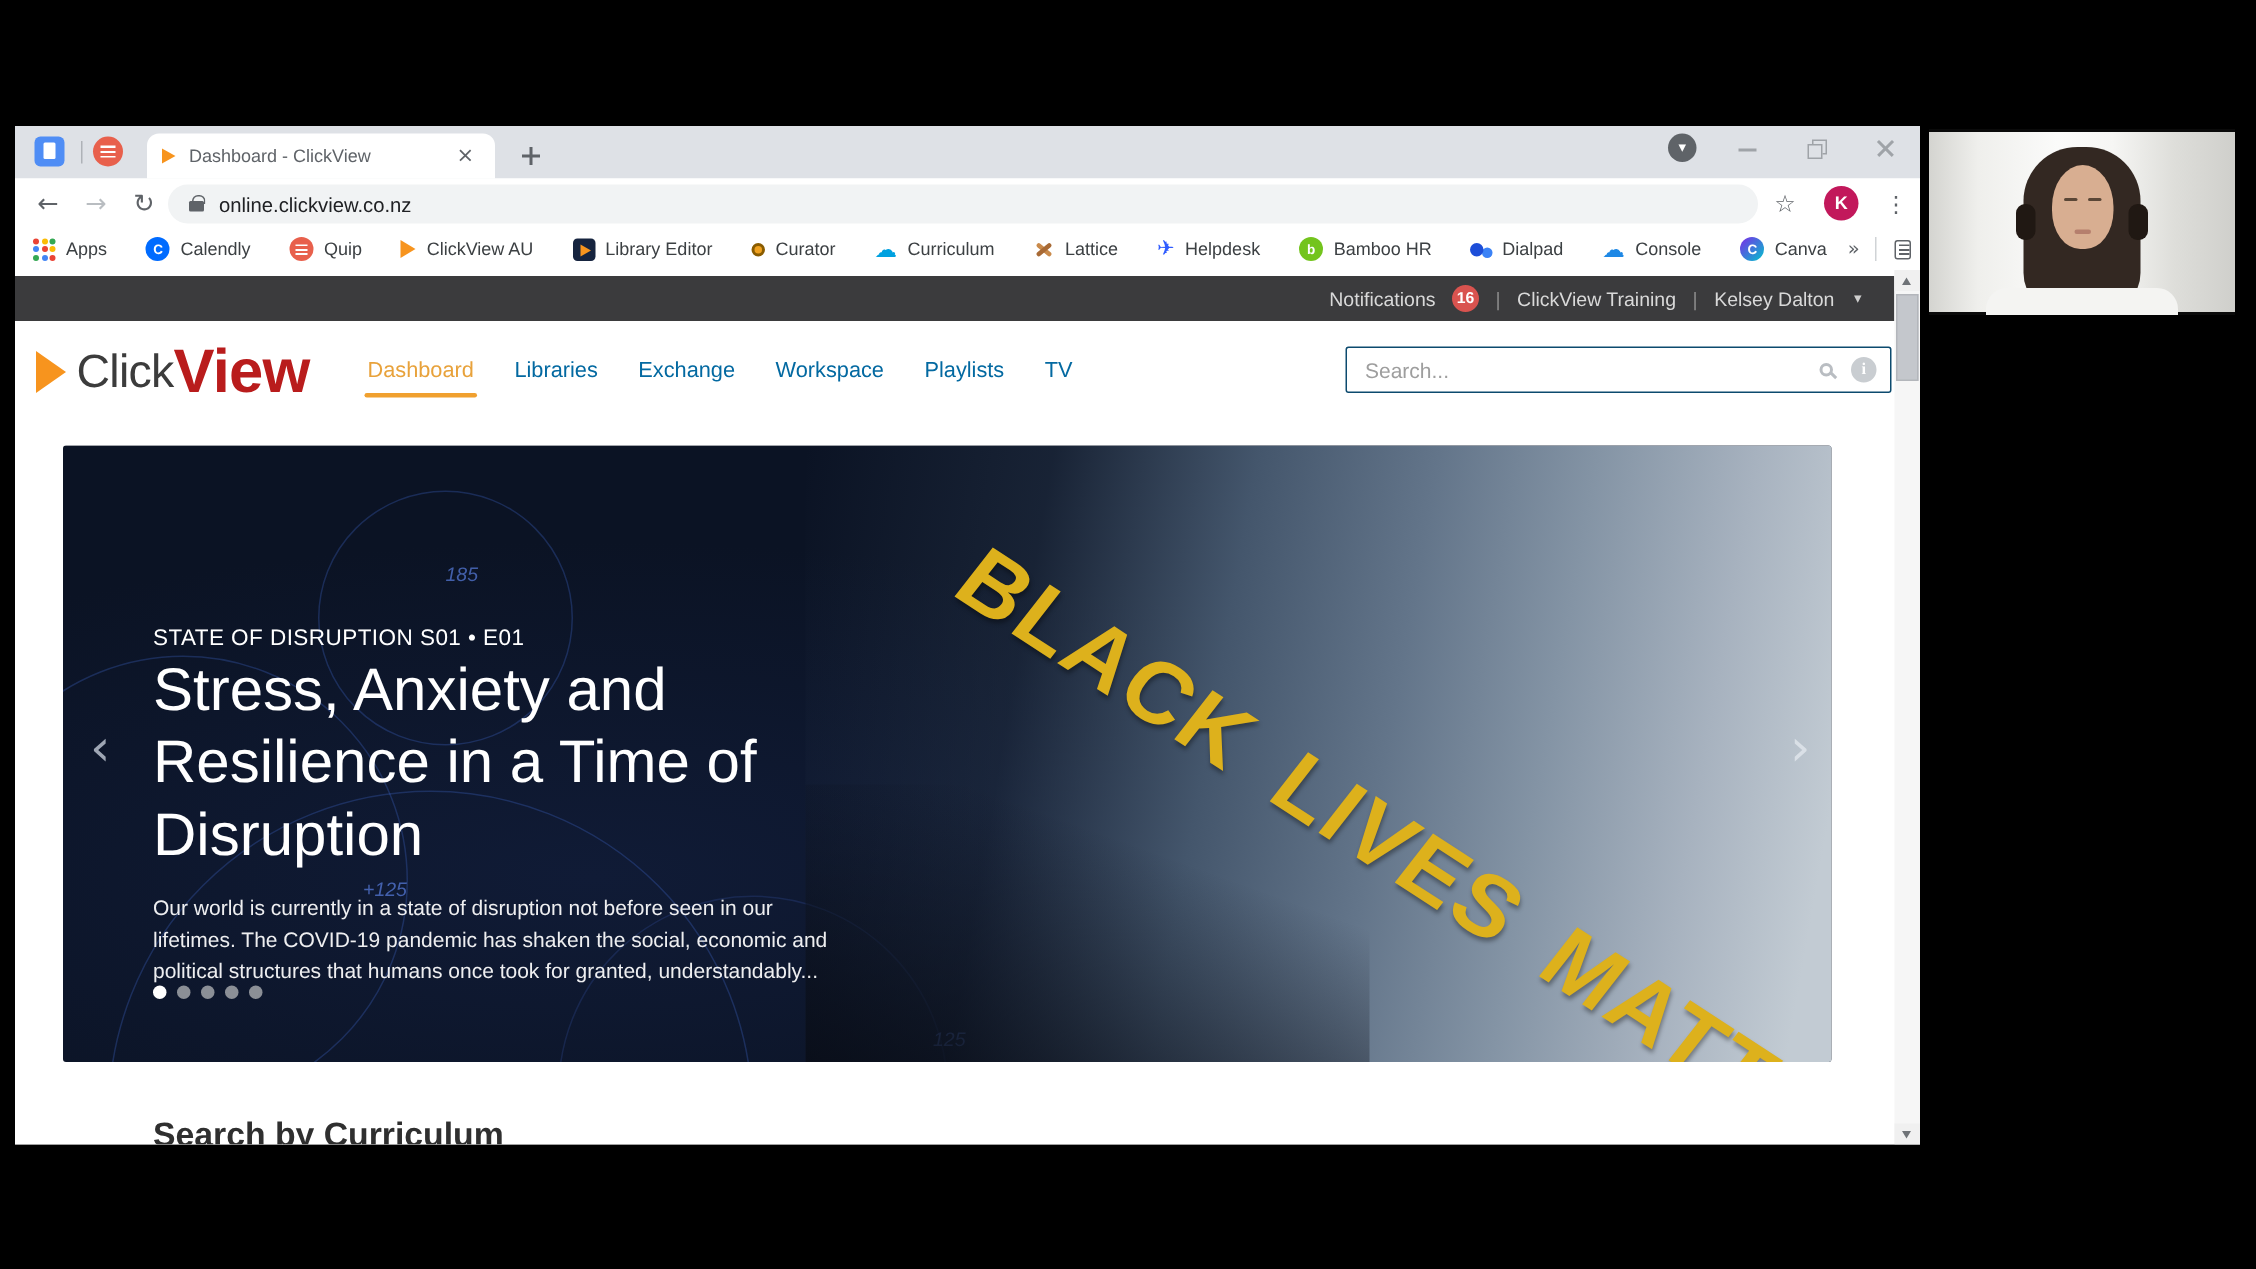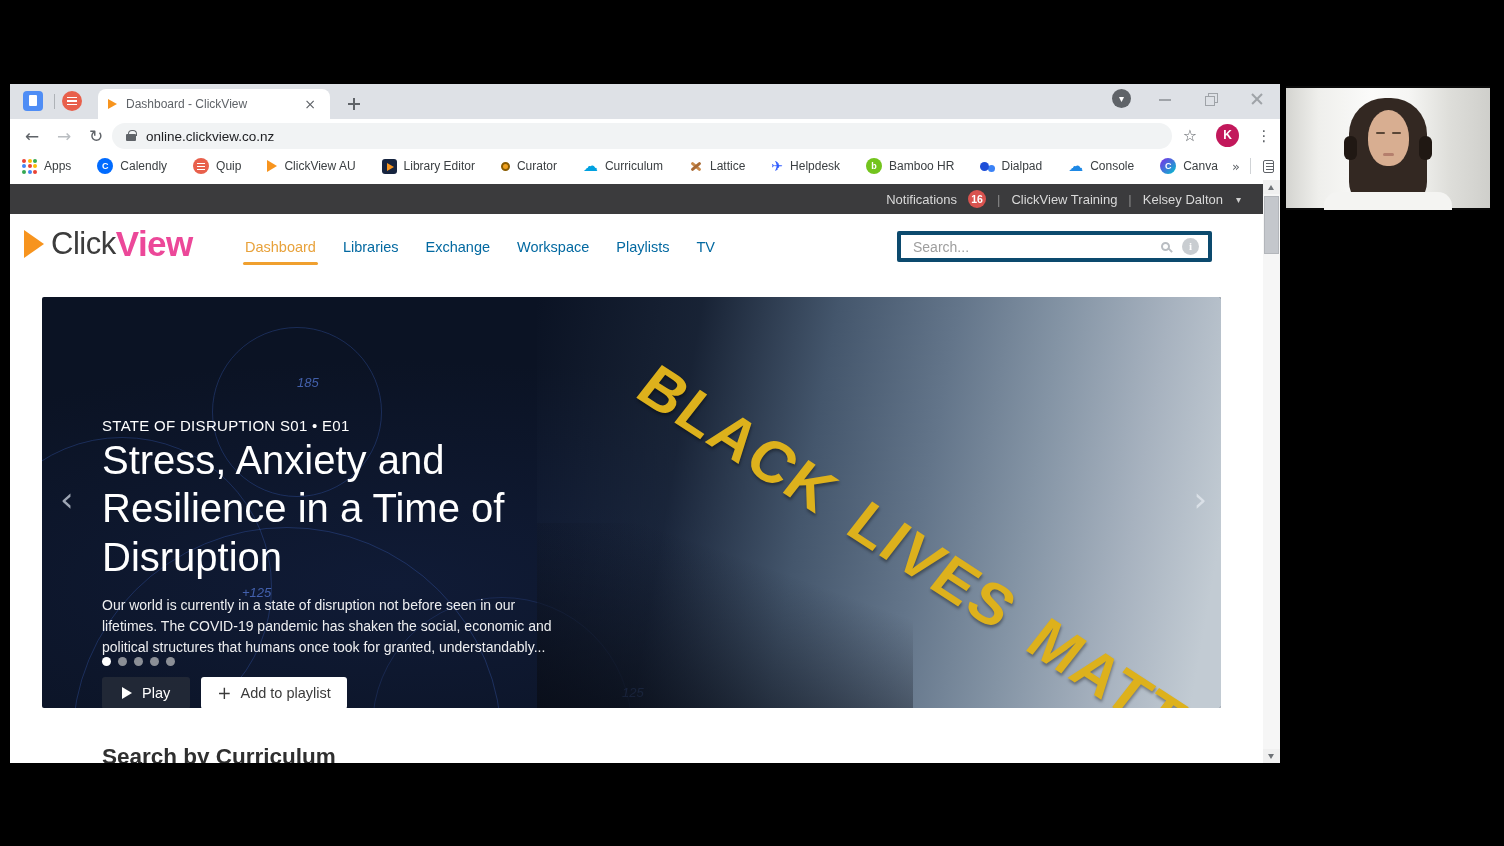--- a/index.html
+++ b/index.html
@@ -89,26 +89,26 @@
     display:flex;align-items:center;justify-content:flex-end;padding-right:22px;gap:11px;color:#d9d9d9;font-size:13px;}
   #notif-badge{display:inline-block;width:18px;height:18px;border-radius:50%;background:#d9534f;color:#fff;
     font-size:10.5px;line-height:18px;text-align:center;font-weight:bold;}
   .tb-sep{color:#8a8a8a;}
   #user-caret{font-size:10px;color:#cfcfcf;margin-left:2px;}
 
   
   #logo{position:absolute;left:14px;top:44px;display:flex;align-items:center;}
   .logo-tri{width:0;height:0;border-style:solid;border-width:14px 0 14px 20px;border-color:transparent transparent transparent #f7941e;margin-right:7px;}
   .logo-click{font-size:31px;color:#3c3c3c;letter-spacing:-0.5px;}
-  .logo-view{font-size:35px;color:#ec4899;font-weight:bold;letter-spacing:-0.5px;}
+  .logo-view{font-size:41px;color:#b91c1c;font-weight:bold;letter-spacing:-0.5px;}
   #mainnav{position:absolute;left:235px;top:54px;display:flex;gap:27px;height:26px;align-items:center;}
   .nav-item{font-size:14.5px;color:#0369a1;position:relative;}
   .nav-item.active{color:#e8a23b;}
   .nav-item.active::after{content:'';position:absolute;left:-2px;right:-2px;bottom:-10px;height:3px;border-radius:2px;background:#f0a02f;}
-  #searchbox{position:absolute;left:887px;top:51px;width:315px;height:31px;border:4px solid #0c4a6e;border-radius:2px;background:#fff;
+  #searchbox{position:absolute;left:887px;top:51px;width:364px;height:31px;border:1px solid #0c4a6e;border-radius:2px;background:#fff;
     display:flex;align-items:center;}
   #searchbox input{flex:1;border:none;outline:none;font-size:14px;color:#444;padding:0 12px;background:transparent;
     font-family:"Liberation Sans","DejaVu Sans",sans-serif;}
   #searchbox input::placeholder{color:#9e9e9e;}
   .mag{position:relative;width:9px;height:9px;border:2px solid #b9bdc2;border-radius:50%;margin-right:12px;}
   .mag::after{content:'';position:absolute;width:6px;height:2px;background:#b9bdc2;transform:rotate(45deg);right:-5px;bottom:-2px;}
   .info-ic{width:17px;height:17px;border-radius:50%;background:#c9cdd1;color:#fff;font-size:11px;font-weight:bold;
     text-align:center;line-height:17px;margin-right:9px;font-family:"Liberation Serif",serif;}
 
   
@@ -326,30 +326,20 @@
         <div class="hero-photo"></div>
         <div id="street-text">BLACK LIVES MATTER</div>
 
         <span id="chev-prev" class="hero-chevron glyph">‹</span>
         <span id="chev-next" class="hero-chevron glyph">›</span>
 
         <div id="hero-content">
           <div id="hero-kicker">STATE OF DISRUPTION S01 • E01</div>
           <div id="hero-title">Stress, Anxiety and Resilience in a Time of Disruption</div>
           <div id="hero-desc">Our world is currently in a state of disruption not before seen in our lifetimes. The COVID-19 pandemic has shaken the social, economic and political structures that humans once took for granted, understandably...</div>
-          <div id="hero-buttons">
-            <div class="btn-play">
-              <span class="play-tri"></span>
-              <span>Play</span>
-            </div>
-            <div class="btn-add">
-              <span class="plus glyph">+</span>
-              <span>Add to playlist</span>
-            </div>
-          </div>
         </div>
         <div id="dots">
           <span class="dot active"></span>
           <span class="dot"></span>
           <span class="dot"></span>
           <span class="dot"></span>
           <span class="dot"></span>
         </div>
       </div>
 

